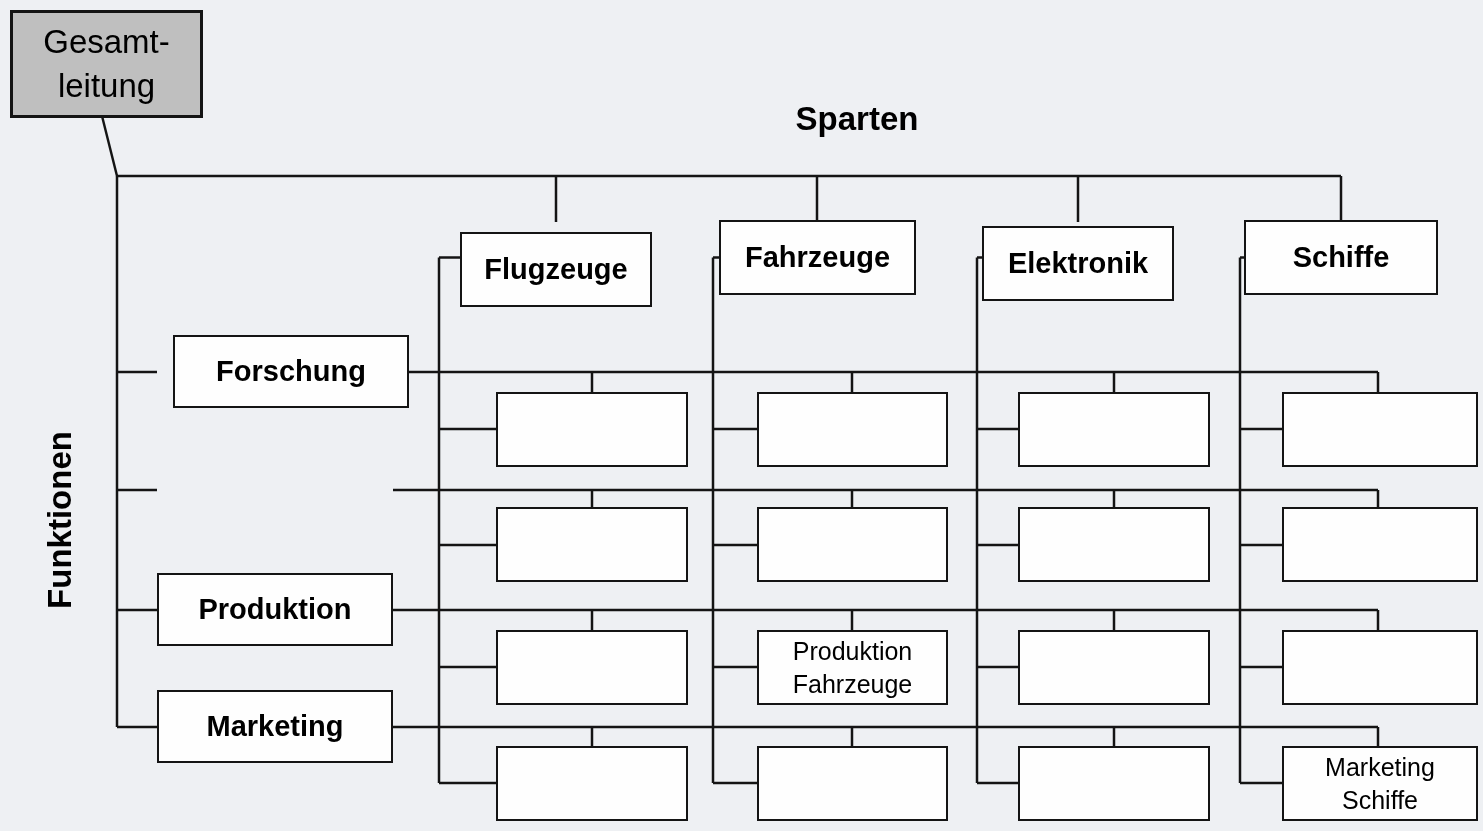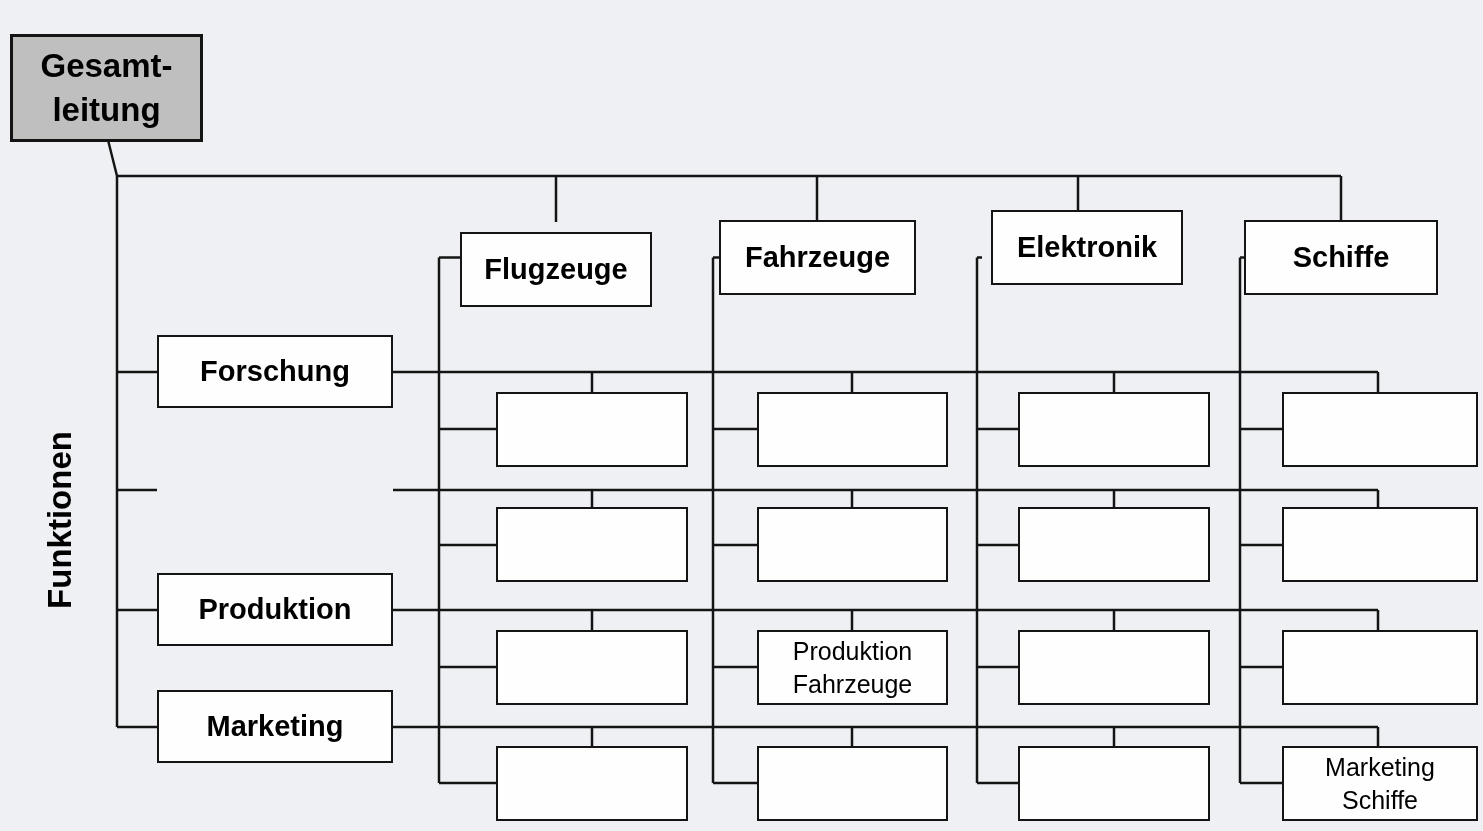--- a/index.html
+++ b/index.html
@@ -14,21 +14,21 @@
   #canvas{position:relative;width:1483px;height:831px;background:var(--bg);overflow:hidden;}
   #connectors{position:absolute;left:0;top:0;z-index:1;}
   .box{
     position:absolute;z-index:2;box-sizing:border-box;
     background:var(--box-fill);border:2.5px solid var(--line);
     display:flex;flex-direction:column;align-items:center;justify-content:center;
     text-align:center;
   }
   .root-box{
     background:var(--root-fill);border-width:3px;
-    font-size:33px;font-weight:bold;line-height:1.32;margin-top:24px;
+    font-size:33px;font-weight:normal;line-height:1.32;
   }
   .header-box{font-size:29px;font-weight:bold;}
   .row-box{font-size:29px;font-weight:bold;}
   .cell-box{font-size:25px;font-weight:400;line-height:1.3;}
   .axis-title{
     position:absolute;z-index:2;font-size:33px;font-weight:bold;white-space:nowrap;
   }
   #cols-title{left:722px;top:100px;width:270px;text-align:center;}
   #rows-title{left:60px;top:520px;transform:translate(-50%,-50%) rotate(-90deg);transform-origin:center;}
 </style>
@@ -93,36 +93,37 @@
       <line x1="592" y1="727" x2="592" y2="748" stroke="#141414" stroke-width="2.5"></line>
       <line x1="852" y1="727" x2="852" y2="748" stroke="#141414" stroke-width="2.5"></line>
       <line x1="1114" y1="727" x2="1114" y2="748" stroke="#141414" stroke-width="2.5"></line>
     </svg>
 
   <div class="box root-box" id="root-box" style="left:10px;top:10px;width:193px;height:108px;">
     <span>Gesamt-</span>
     <span>leitung</span>
   </div>
 
+  <div class="axis-title" id="cols-title">Sparten</div>
 
   <div class="axis-title" id="rows-title">Funktionen</div>
 
 <div class="box header-box" style="left: 460px; top: 232px; width: 192px; height: 75px;">
       <span>Flugzeuge</span>
     </div>
     <div class="box header-box" style="left: 719px; top: 220px; width: 197px; height: 75px;">
       <span>Fahrzeuge</span>
     </div>
-    <div class="box header-box" style="left: 982px; top: 210px; width: 192px; height: 75px; margin-left: 9px;">
+    <div class="box header-box" style="left: 982px; top: 226px; width: 192px; height: 75px;">
       <span>Elektronik</span>
     </div>
     <div class="box header-box" style="left: 1244px; top: 220px; width: 194px; height: 75px;">
       <span>Schiffe</span>
     </div>
-    <div class="box row-box" style="left: 157px; top: 335px; width: 236px; height: 73px;">
+    <div class="box row-box" style="left: 173px; top: 335px; width: 236px; height: 73px;">
       <span>Forschung</span>
     </div>
     <div class="box row-box" style="left: 157px; top: 573px; width: 236px; height: 73px;">
       <span>Produktion</span>
     </div>
     <div class="box row-box" style="left: 157px; top: 690px; width: 236px; height: 73px;">
       <span>Marketing</span>
     </div>
     <div class="box cell-box" style="left: 496px; top: 392px; width: 192px; height: 75px;"></div>
     <div class="box cell-box" style="left: 757px; top: 392px; width: 191px; height: 75px;"></div>

